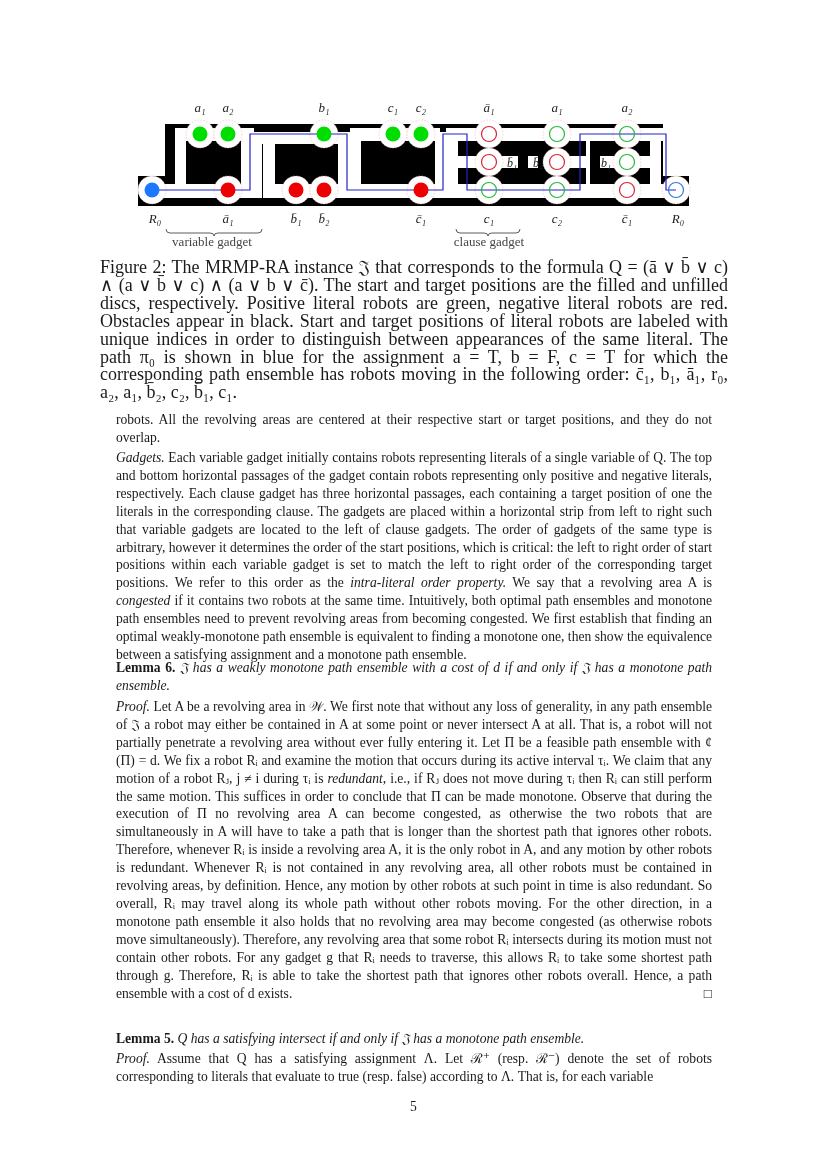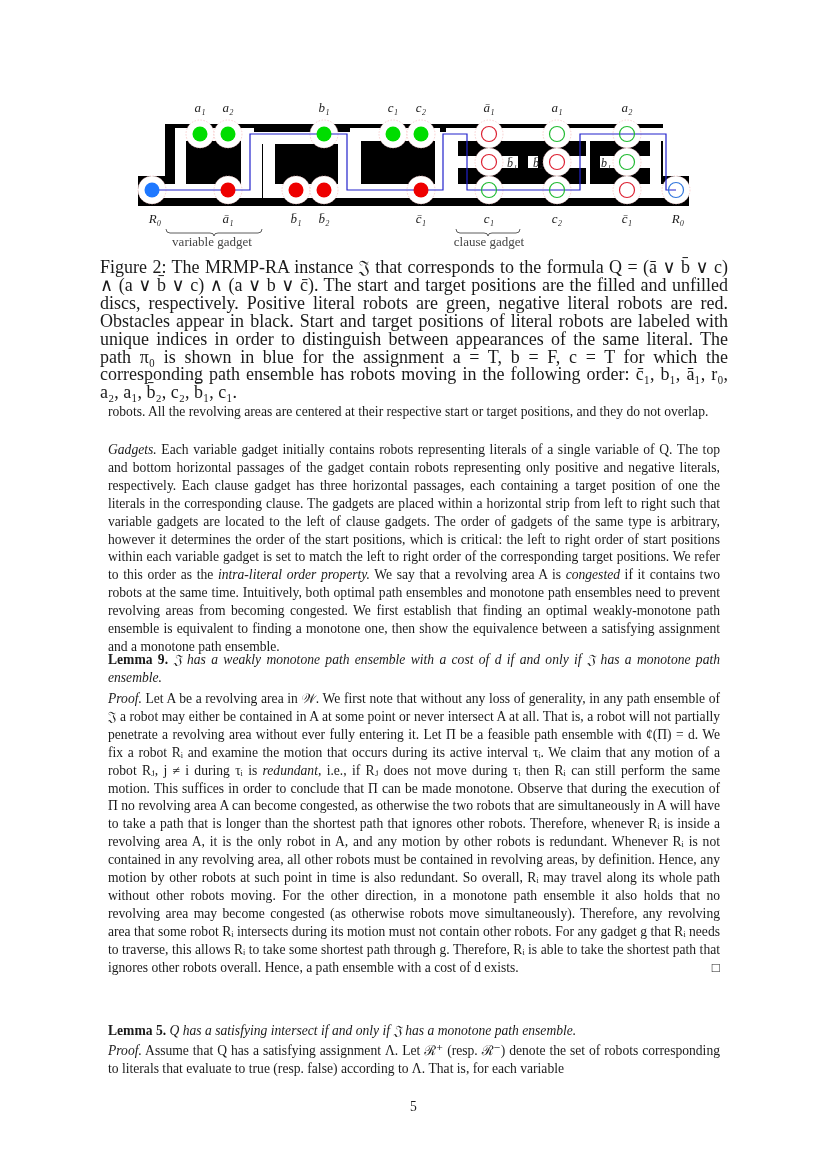--- a/index.html
+++ b/index.html
@@ -1,21 +1,21 @@
 <!DOCTYPE html>
 <html><head>
 <meta charset="utf-8">
 <style>
   html,body{margin:0;padding:0;background:#fff;}
   body{width:827px;height:1169px;position:relative;overflow:hidden;
        font-family:"Liberation Serif","DejaVu Serif",serif;color:#1a1a1a;}
   .fig{position:absolute;left:130px;top:90px;width:580px;height:170px;}
   .caption{position:absolute;left:100px;top:247px;width:628px;font-size:18px;line-height:17.9px;text-align:justify;margin-top:12px;}
   .para{position:absolute;left:100px;width:628px;font-size:13.6px;line-height:17.9px;text-align:justify;}
-  .para p{margin:8px;}
+  .para p{margin:16px;}
   .bi{font-weight:normal;font-style:italic;}
   .b{font-weight:bold;}
   .i{font-style:italic;}
   .qed{float:right;}
   .pagenum{position:absolute;left:0;width:827px;top:1099px;text-align:center;font-size:13.6px;}
 </style>
 </head>
 <body>
 
 <svg class="fig" width="580" height="170" viewBox="130 90 580 170" xmlns="http://www.w3.org/2000/svg">
@@ -166,21 +166,21 @@
 
 <div class="para" style="top:395px;">
   <p>robots. All the revolving areas are centered at their respective start or target positions, and they do not overlap.</p>
 </div>
 
 <div class="para" style="top:433px;">
   <p><span class="bi">Gadgets.</span><span> Each variable gadget initially contains robots representing literals of a single variable of Q. The top and bottom horizontal passages of the gadget contain robots representing only positive and negative literals, respectively. Each clause gadget has three horizontal passages, each containing a target position of one the literals in the corresponding clause. The gadgets are placed within a horizontal strip from left to right such that variable gadgets are located to the left of clause gadgets. The order of gadgets of the same type is arbitrary, however it determines the order of the start positions, which is critical: the left to right order of start positions within each variable gadget is set to match the left to right order of the corresponding target positions. We refer to this order as the </span><span class="i">intra-literal order property.</span><span> We say that a revolving area A is </span><span class="i">congested</span><span> if it contains two robots at the same time. Intuitively, both optimal path ensembles and monotone path ensembles need to prevent revolving areas from becoming congested.  We first establish that finding an optimal weakly-monotone path ensemble is equivalent to finding a monotone one, then show the equivalence between a satisfying assignment and a monotone path ensemble.</span></p>
 </div>
 
 <div class="para" style="top:643px;">
-  <p><span class="b">Lemma 9.</span><span class="i"> 𝔍 has a weakly monotone path ensemble with a cost of d if and only if 𝔍 has a monotone path ensemble.</span></p>
+  <p><span class="b">Lemma 6.</span><span class="i"> 𝔍 has a weakly monotone path ensemble with a cost of d if and only if 𝔍 has a monotone path ensemble.</span></p>
 </div>
 
 <div class="para" style="top:682px;">
   <p><span class="i">Proof.</span><span> Let A be a revolving area in 𝒲. We first note that without any loss of generality, in any path ensemble of 𝔍 a robot may either be contained in A at some point or never intersect A at all. That is, a robot will not partially penetrate a revolving area without ever fully entering it.  Let Π be a feasible path ensemble with ¢(Π) = d. We fix a robot Rᵢ and examine the motion that occurs during its active interval τᵢ. We claim that any motion of a robot Rⱼ, j ≠ i during τᵢ is </span><span class="i">redundant</span><span>, i.e., if Rⱼ does not move during τᵢ then Rᵢ can still perform the same motion. This suffices in order to conclude that Π can be made monotone. Observe that during the execution of Π no revolving area A can become congested, as otherwise the two robots that are simultaneously in A will have to take a path that is longer than the shortest path that ignores other robots. Therefore, whenever Rᵢ is inside a revolving area A, it is the only robot in A, and any motion by other robots is redundant. Whenever Rᵢ is not contained in any revolving area, all other robots must be contained in revolving areas, by definition. Hence, any motion by other robots at such point in time is also redundant. So overall, Rᵢ may travel along its whole path without other robots moving.  For the other direction, in a monotone path ensemble it also holds that no revolving area may become congested (as otherwise robots move simultaneously). Therefore, any revolving area that some robot Rᵢ intersects during its motion must not contain other robots. For any gadget g that Rᵢ needs to traverse, this allows Rᵢ to take some shortest path through g. Therefore, Rᵢ is able to take the shortest path that ignores other robots overall. Hence, a path ensemble with a cost of d exists.</span><span class="qed">□</span></p>
 </div>
 
 <div class="para" style="top:1014px;">
   <p><span class="b">Lemma 5.</span><span class="i"> Q has a satisfying intersect if and only if 𝔍 has a monotone path ensemble.</span></p>
 </div>
 

